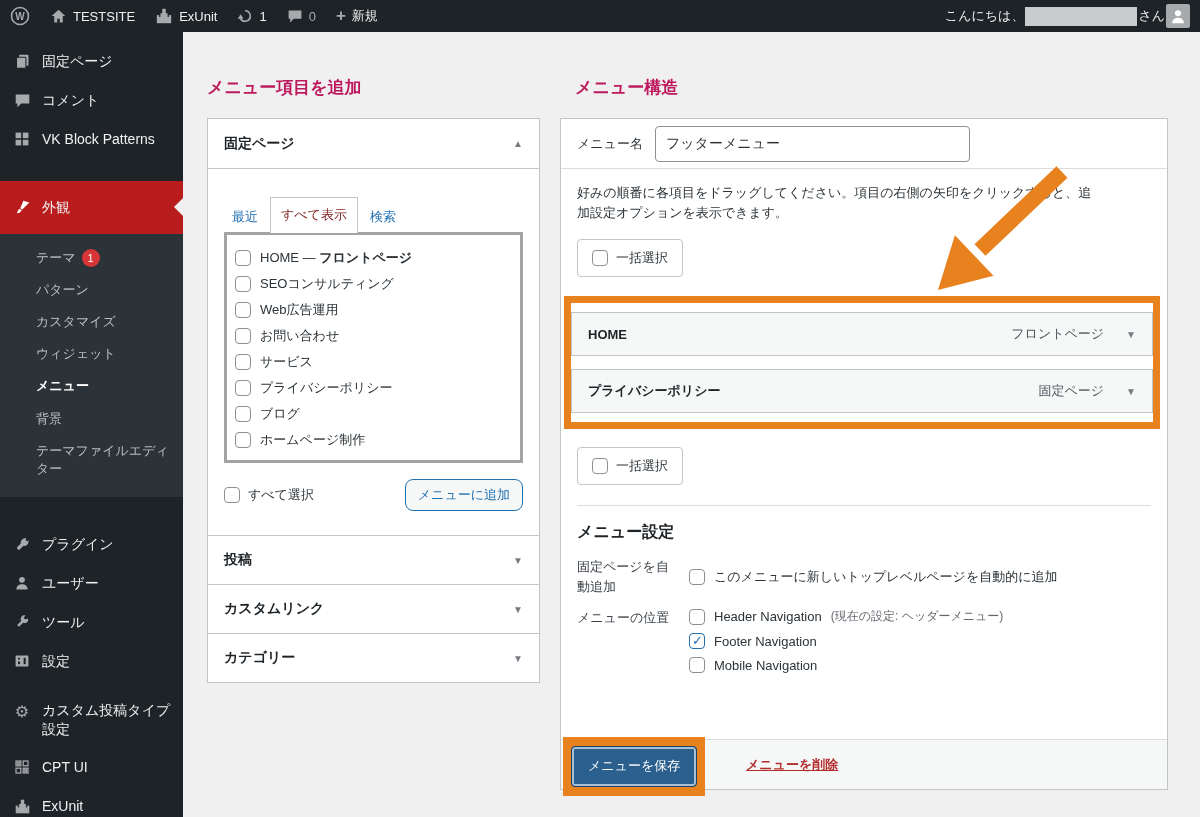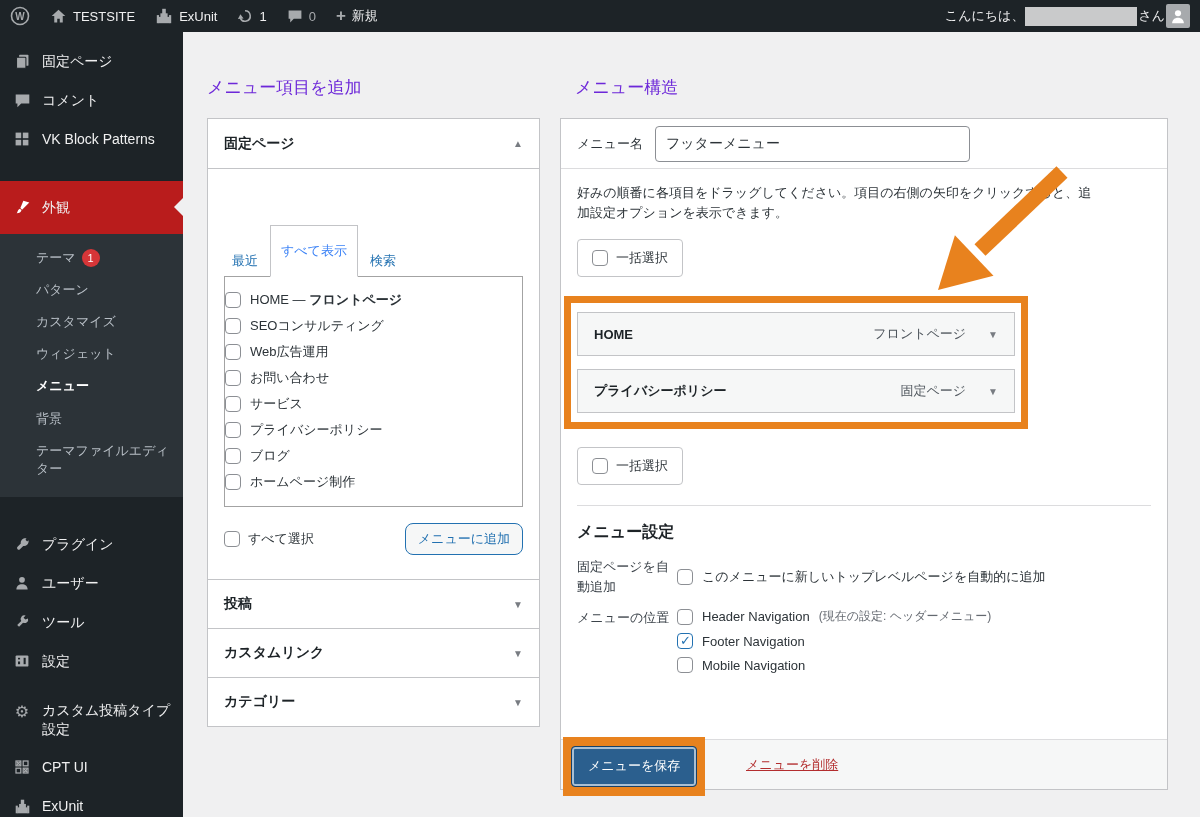--- a/index.html
+++ b/index.html
@@ -33,35 +33,35 @@
   .sb-sub-item { padding:7px 12px 7px 36px; font-size:13px; color:#b8bfc6; cursor:pointer; line-height:1.4; }
   .sb-sub-item.current { color:#fff; font-weight:bold; }
   .badge { display:inline-block; min-width:18px; height:18px; border-radius:50%; background:#d63638;
     color:#fff; font-size:11px; line-height:18px; text-align:center; margin-left:6px; font-weight:normal; }
   .sb-gap { margin-top:28px; }
   .sb-gap2 { margin-top:10px; }
   .sb-item .lbl { line-height:1.35; }
   .sb-partial-circle { width:20px; height:20px; border:2px solid #a7aaad; border-radius:50%; margin:6px 0 0 14px; }
   
   #content { position:absolute; top:32px; left:183px; width:1017px; height:785px; background:#f0f0f1; }
-  .h2 { position:absolute; font-size:17px; font-weight:normal; color:#6d28d9; }
+  .h2 { position:absolute; font-size:17px; font-weight:bold; color:#be185d; }
   #h2-left { left:24px; top:44px; }
   #h2-right { left:392px; top:44px; }
   
   #accordion { position:absolute; left:24px; top:86px; width:333px; background:#fff; border:1px solid #c3c4c7; }
   .acc-header { height:49px; display:flex; align-items:center; justify-content:space-between;
     padding:0 16px; font-size:14px; font-weight:bold; color:#1d2327; cursor:pointer; background:#fff; }
   .acc-header + .acc-header, .acc-body + .acc-header { border-top:1px solid #c3c4c7; }
   .tri { color:#787c82; font-size:10px; }
   .acc-body { border-top:1px solid #c3c4c7; padding:16px 16px 24px; }
   .tabs { display:flex; align-items:flex-end; gap:4px; margin:12px 0 0; position:relative; z-index:2; }
   .tab-link { color:#2271b1; text-decoration:none; font-size:13px; padding:6px 8px; cursor:pointer; }
   .tab-active { background:#fff; border:1px solid #c3c4c7; border-bottom:1px solid #fff;
-    padding:16px 10px; color:#3b82f6; margin-bottom:-1px; cursor:pointer;margin-top:28px; }
-  .page-list { position:relative; z-index:1; border:1px solid #a3a3a3; height:231px; padding:10px 0 0 0; overflow:hidden;text-align:right; }
+    padding:8px 10px; color:#7f1d1d; margin-bottom:-1px; cursor:pointer; }
+  .page-list { position:relative; z-index:1; border:3px solid #a3a3a3; height:231px; padding:10px 0 0 8px; overflow:hidden;text-align:right; }
   .pl-row { display:flex; align-items:center; gap:9px; height:26px; font-size:13px; color:#2c3338; }
   .cb { width:16px; height:16px; border:1px solid #8c8f94; border-radius:4px; background:#fff;
     display:inline-block; flex:none; position:relative; cursor:pointer; }
   .cb.checked { border-color:#2271b1; }
   .cb.checked::after { content:"✓"; color:#2271b1; font-weight:bold; font-size:13px;
     position:absolute; left:2px; top:-1px; line-height:16px; }
   .bold { font-weight:bold; }
   .acc-footer { display:flex; align-items:center; justify-content:space-between; margin-top:16px; }
   .select-all { display:flex; align-items:center; gap:8px; font-size:13px; }
   .btn-secondary { background:#f6f7f7; color:#2271b1; border:1px solid #2271b1; border-radius:8px;
@@ -71,43 +71,43 @@
     background:#fff; border:1px solid #c3c4c7; }
   .name-bar { height:50px; display:flex; align-items:center; gap:12px; padding:0 16px;
     border-bottom:1px solid #dcdcde; }
   .name-bar label { font-size:13px; color:#2c3338; }
   .name-input { width:315px; height:36px; border:1px solid #8c8f94; border-radius:4px;
     padding:0 10px; font-size:14px; color:#2c3338; font-family:inherit; background:#fff; }
   .panel-body { padding:14px 16px 0; }
   .instructions { font-size:13px; line-height:1.55; width:527px; color:#2c3338; margin-bottom:16px; }
   .bulk-box { display:inline-flex; align-items:center; gap:8px; border:1px solid #c3c4c7;
     border-radius:4px; padding:9px 14px; font-size:13px; background:#fff; }
-  .annot-rect { border:7px solid #e8821e; width:464px; padding:9px 6px; margin:19px 0 0 -13px; }
+  .annot-rect { border:7px solid #e8821e; width:596px; padding:9px 0; margin:19px 0 0 -13px; }
   .menu-item { background:#f6f7f7; border:1px solid #c3c4c7; height:44px; display:flex;
     align-items:center; justify-content:space-between; padding:0 16px; cursor:move; }
   .menu-item + .menu-item { margin-top:13px; }
   .mi-title { font-size:13px; font-weight:bold; color:#1d2327; }
   .mi-right { display:flex; align-items:center; gap:22px; }
   .mi-type { font-size:13px; color:#50575e; }
   .bulk2 { margin-top:18px; }
   .divider { border:none; border-top:1px solid #dcdcde; margin:20px 0 16px; }
   .h3 { font-size:16px; font-weight:bold; color:#1d2327; margin-bottom:14px; }
   .set-row { display:flex; margin-bottom:12px; }
-  .set-label { width:96px; flex:none; font-size:13px; color:#3c434a; line-height:1.5; margin-right:4px; }
+  .set-label { width:96px; flex:none; font-size:13px; color:#3c434a; line-height:1.5; margin-right:16px; }
   .set-field { font-size:13px; }
   .opt-row { display:flex; align-items:center; gap:9px; margin-bottom:8px; }
   .opt-note { font-size:12px; color:#646970; }
   .panel-footer { position:absolute; bottom:0; left:0; width:100%; height:50px;
     background:#f6f7f7; border-top:1px solid #dcdcde; }
   .save-annot { position:absolute; left:2px; top:-3px; background:#e8821e; padding:9px 8px; }
   .btn-primary { background:#2b5f8e; color:#fff; border:1px solid #16426b; border-radius:4px;
     padding:9px 16px; font-size:13px; line-height:1.6; cursor:pointer; font-family:inherit;
     box-shadow: inset 0 0 0 2px rgba(255,255,255,0.6); }
   .delete-link { position:absolute; left:185px; top:16px; color:#b32d2e; text-decoration:underline;
-    font-size:13px; cursor:pointer; }
+    font-size:13px; cursor:pointer;font-weight:bold; }
   
   #annot-arrow { position:absolute; left:745px; top:128px; width:170px; height:145px;
     pointer-events:none; z-index:10; }
 </style>
 </head>
 <body>
 
 <div id="adminbar">
   <div class="ab-item">
     <span class="ab-icon">

